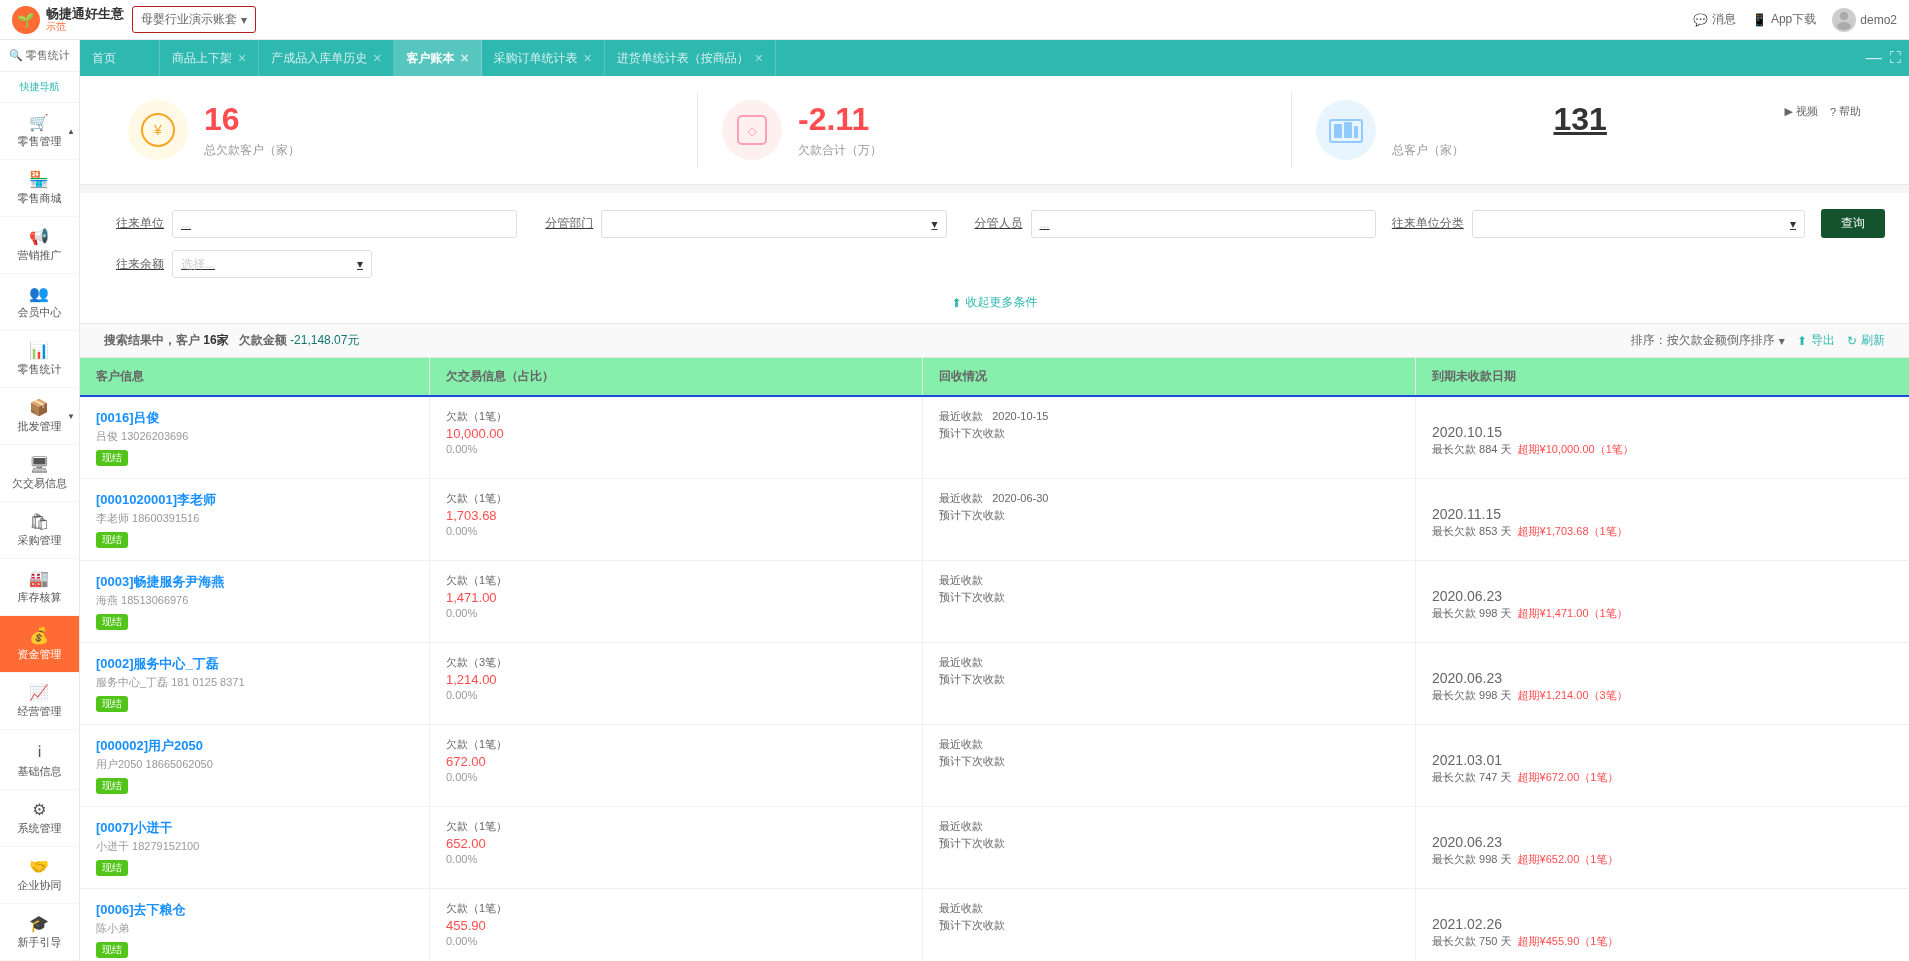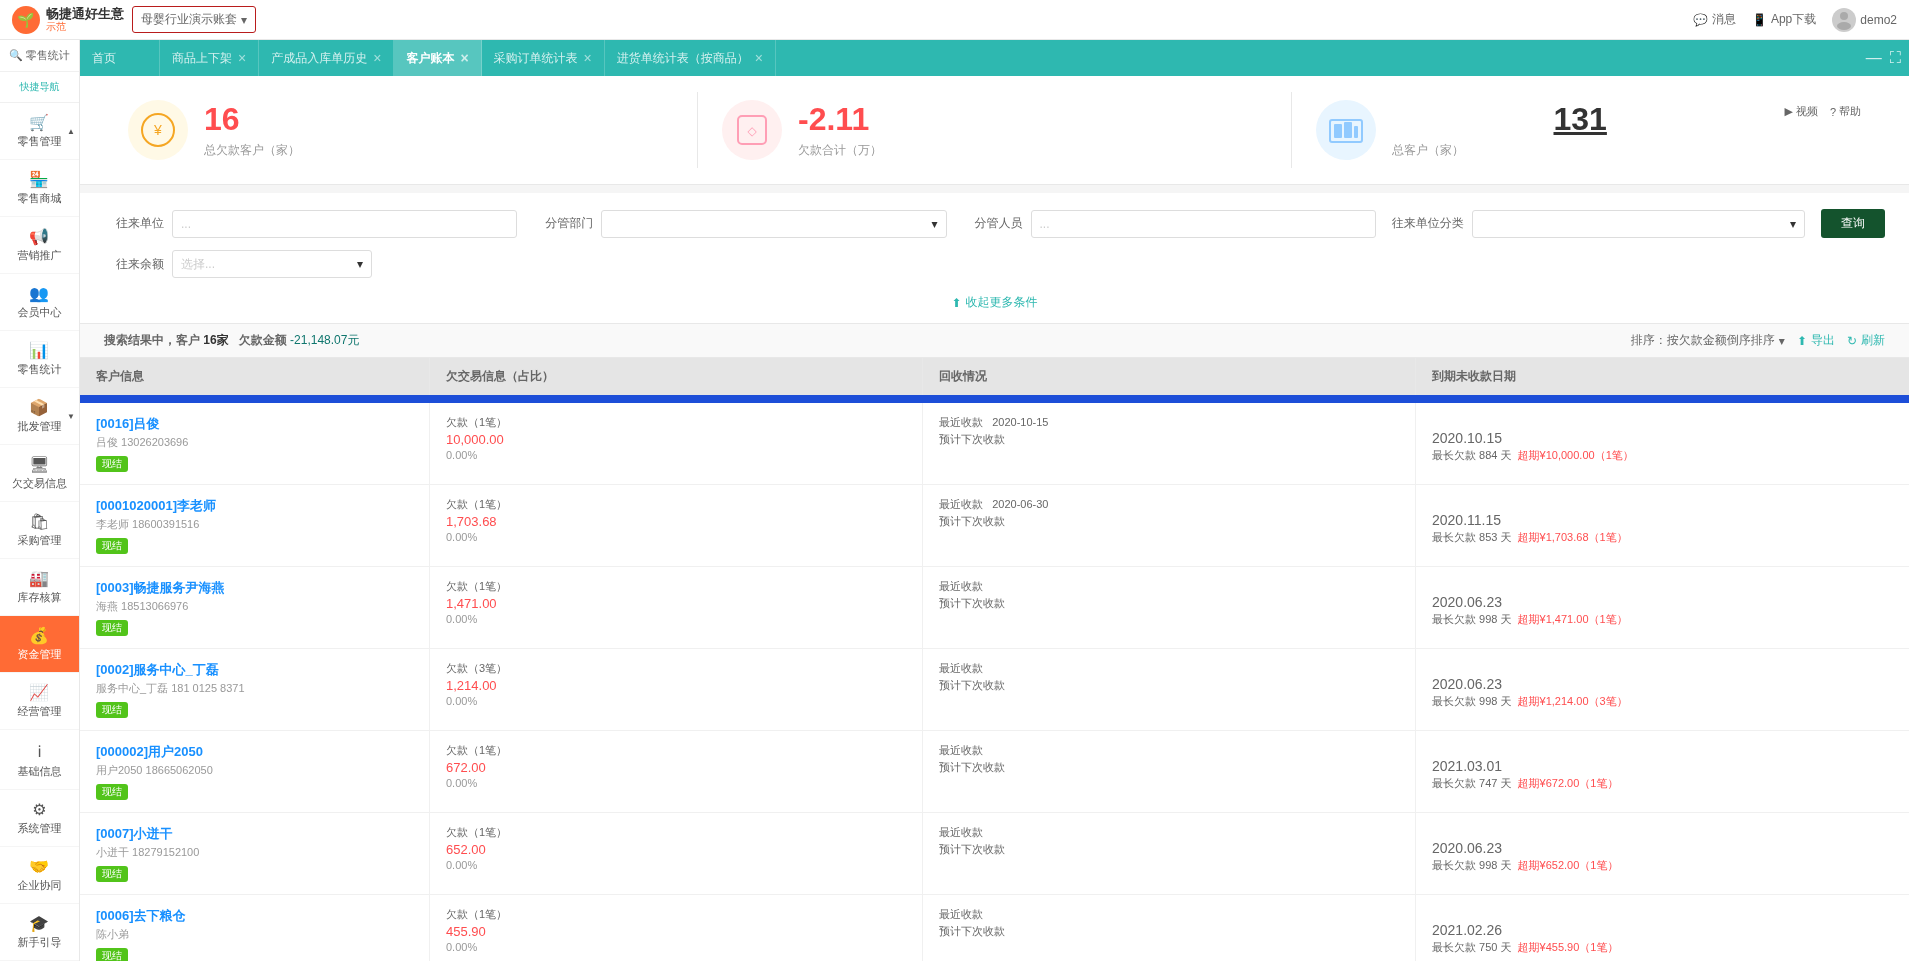--- a/index.html
+++ b/index.html
@@ -55,39 +55,39 @@
     .stat-info { flex: 1; }
     .stat-number { font-size: 32px; font-weight: bold; }
     .stat-number.red { color: #ff4d4f; }
     .stat-number.dark { color: #333; text-decoration: underline; cursor: pointer; text-align: center; }
     .stat-label { font-size: 12px; color: #999; margin-top: 4px; }
     .stat-card-actions { display: flex; gap: 8px; align-items: flex-start; font-size: 11px; color: #666; }
 
     
     .filter-area { background: #fff; margin: 8px 0 0 0; padding: 16px 24px 8px; border-bottom: 1px solid #e8e8e8; }
     .filter-row { display: flex; align-items: center; gap: 16px; margin-bottom: 12px; flex-wrap: wrap; }
-    .filter-item { display: flex; align-items: center; gap: 8px; flex: 1; min-width: 200px; }
+    .filter-item { display: flex; align-items: center; gap: 8px; flex: 1; min-width: 200px; text-decoration: underline; }
     .filter-label { font-size: 12px; color: #666; white-space: nowrap; min-width: 60px; text-align: right; }
     .filter-input { flex: 1; height: 28px; border: 1px solid #ddd; border-radius: 3px; padding: 0 8px; font-size: 12px; display: flex; align-items: center; justify-content: space-between; cursor: pointer; background: #fff; }
     .filter-select { flex: 1; height: 28px; border: 1px solid #ddd; border-radius: 3px; padding: 0 8px; font-size: 12px; display: flex; align-items: center; justify-content: space-between; cursor: pointer; background: #fff; }
     .filter-select .placeholder { color: #ccc; }
     .search-btn { background: #14532d; color: #fff; border: none; border-radius: 3px; padding: 6px 20px; cursor: pointer; font-size: 12px; white-space: nowrap; }
     .collapse-btn { display: flex; align-items: center; gap: 4px; color: #2eb8b0; cursor: pointer; font-size: 12px; justify-content: center; padding: 4px 0; }
 
     
     .results-bar { background: #f9f9f9; padding: 8px 24px; display: flex; align-items: center; justify-content: space-between; border-bottom: 1px solid #e8e8e8; font-size: 12px; }
     .results-info { color: #666; }
     .results-info span { font-weight: bold; }
     .results-actions { display: flex; gap: 12px; align-items: center; color: #666; }
     .sort-select { display: flex; align-items: center; gap: 4px; color: #666; cursor: pointer; }
     .action-btn { display: flex; align-items: center; gap: 4px; color: #2eb8b0; cursor: pointer; }
 
     
     .data-table { width: 100%; background: #fff; }
-    .table-header { display: grid; grid-template-columns: 350px 1fr 1fr 1fr; background: #e5e5e5; border-bottom: 8px solid #1d4ed8; }
+    .table-header { display: grid; grid-template-columns: 350px 1fr 1fr 1fr; background: #86efac; border-bottom: 2px solid #1d4ed8; }
     .th { padding: 10px 16px; font-size: 12px; color: #666; font-weight: bold; border-right: 1px solid #e8e8e8; }
     .th:last-child { border-right: none; }
     .table-row { display: grid; grid-template-columns: 350px 1fr 1fr 1fr; border-bottom: 1px solid #f0f0f0; background: #fff; }
     .td { padding: 12px 16px; font-size: 12px; color: #333; border-right: 1px solid #f0f0f0; vertical-align: top; }
     .td:last-child { border-right: none; }
     .customer-name { color: #1890ff; cursor: pointer; font-size: 13px; font-weight: bold; margin-bottom: 2px; }
     .customer-info { color: #999; font-size: 11px; margin-bottom: 4px; }
     .badge { display: inline-block; padding: 1px 6px; border-radius: 3px; font-size: 10px; color: #fff; background: #52c41a; margin-top: 2px; }
     .badge.green { background: #52c41a; }
     .amount-red { color: #ff4d4f; font-size: 13px; }

